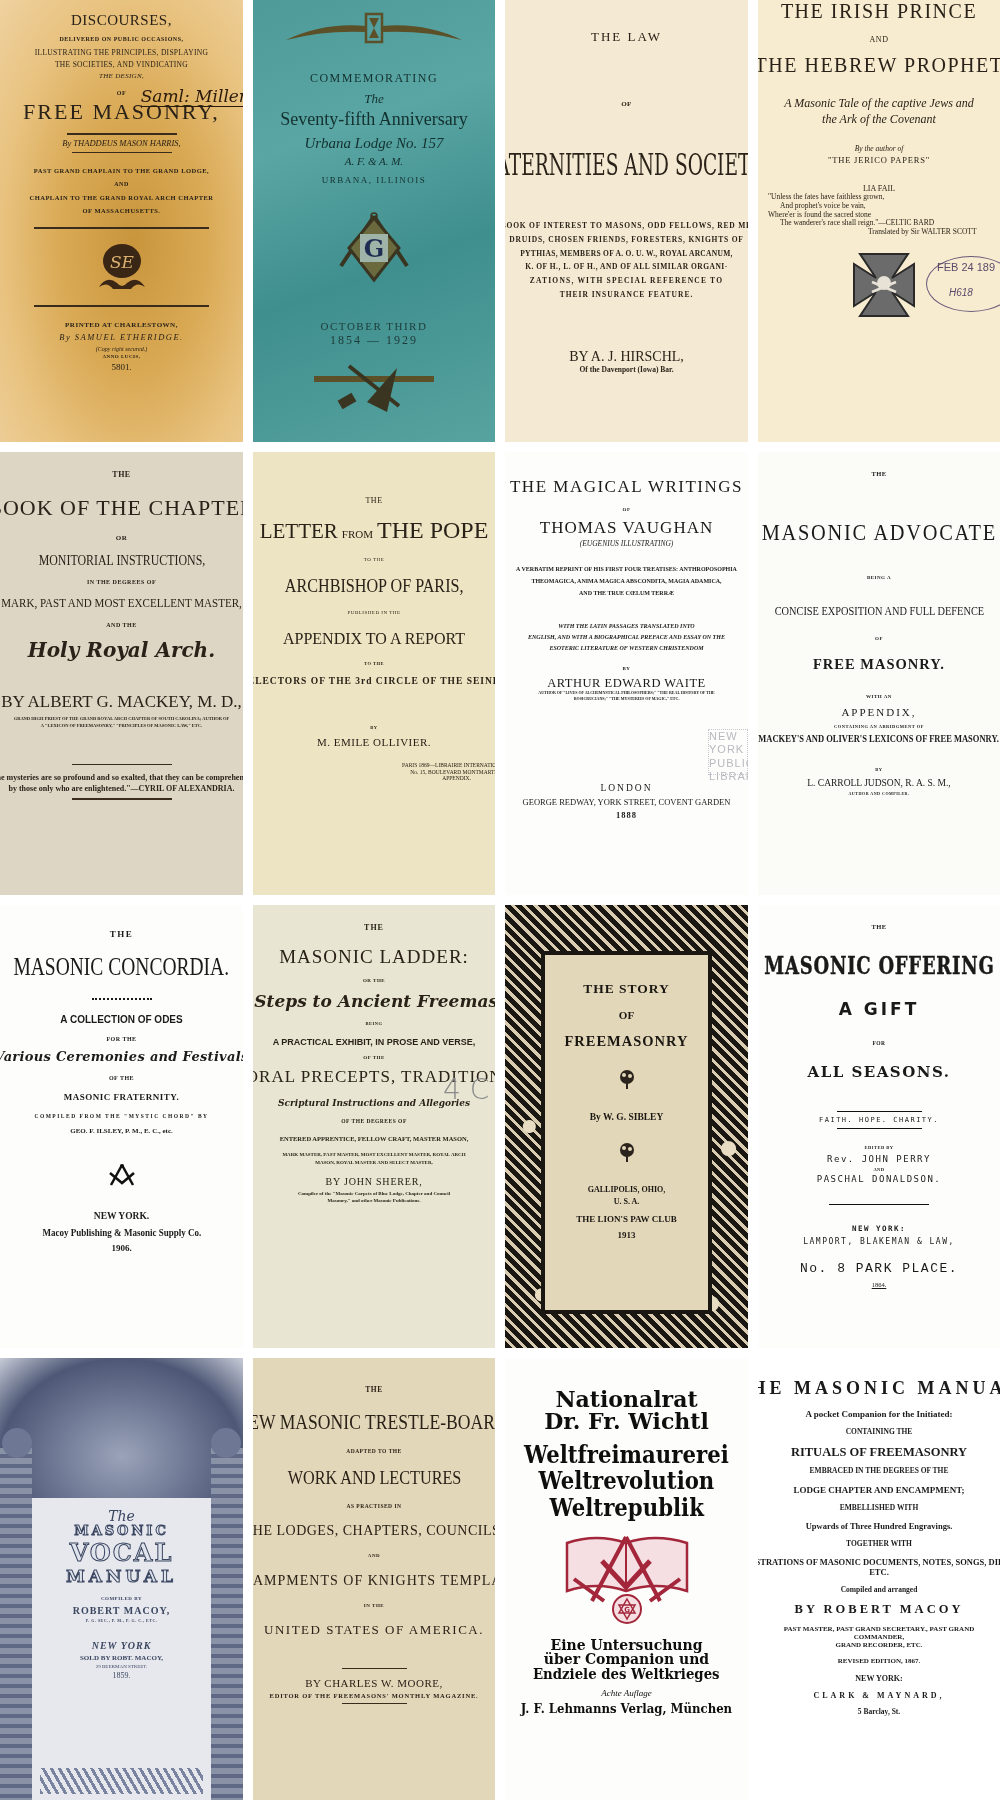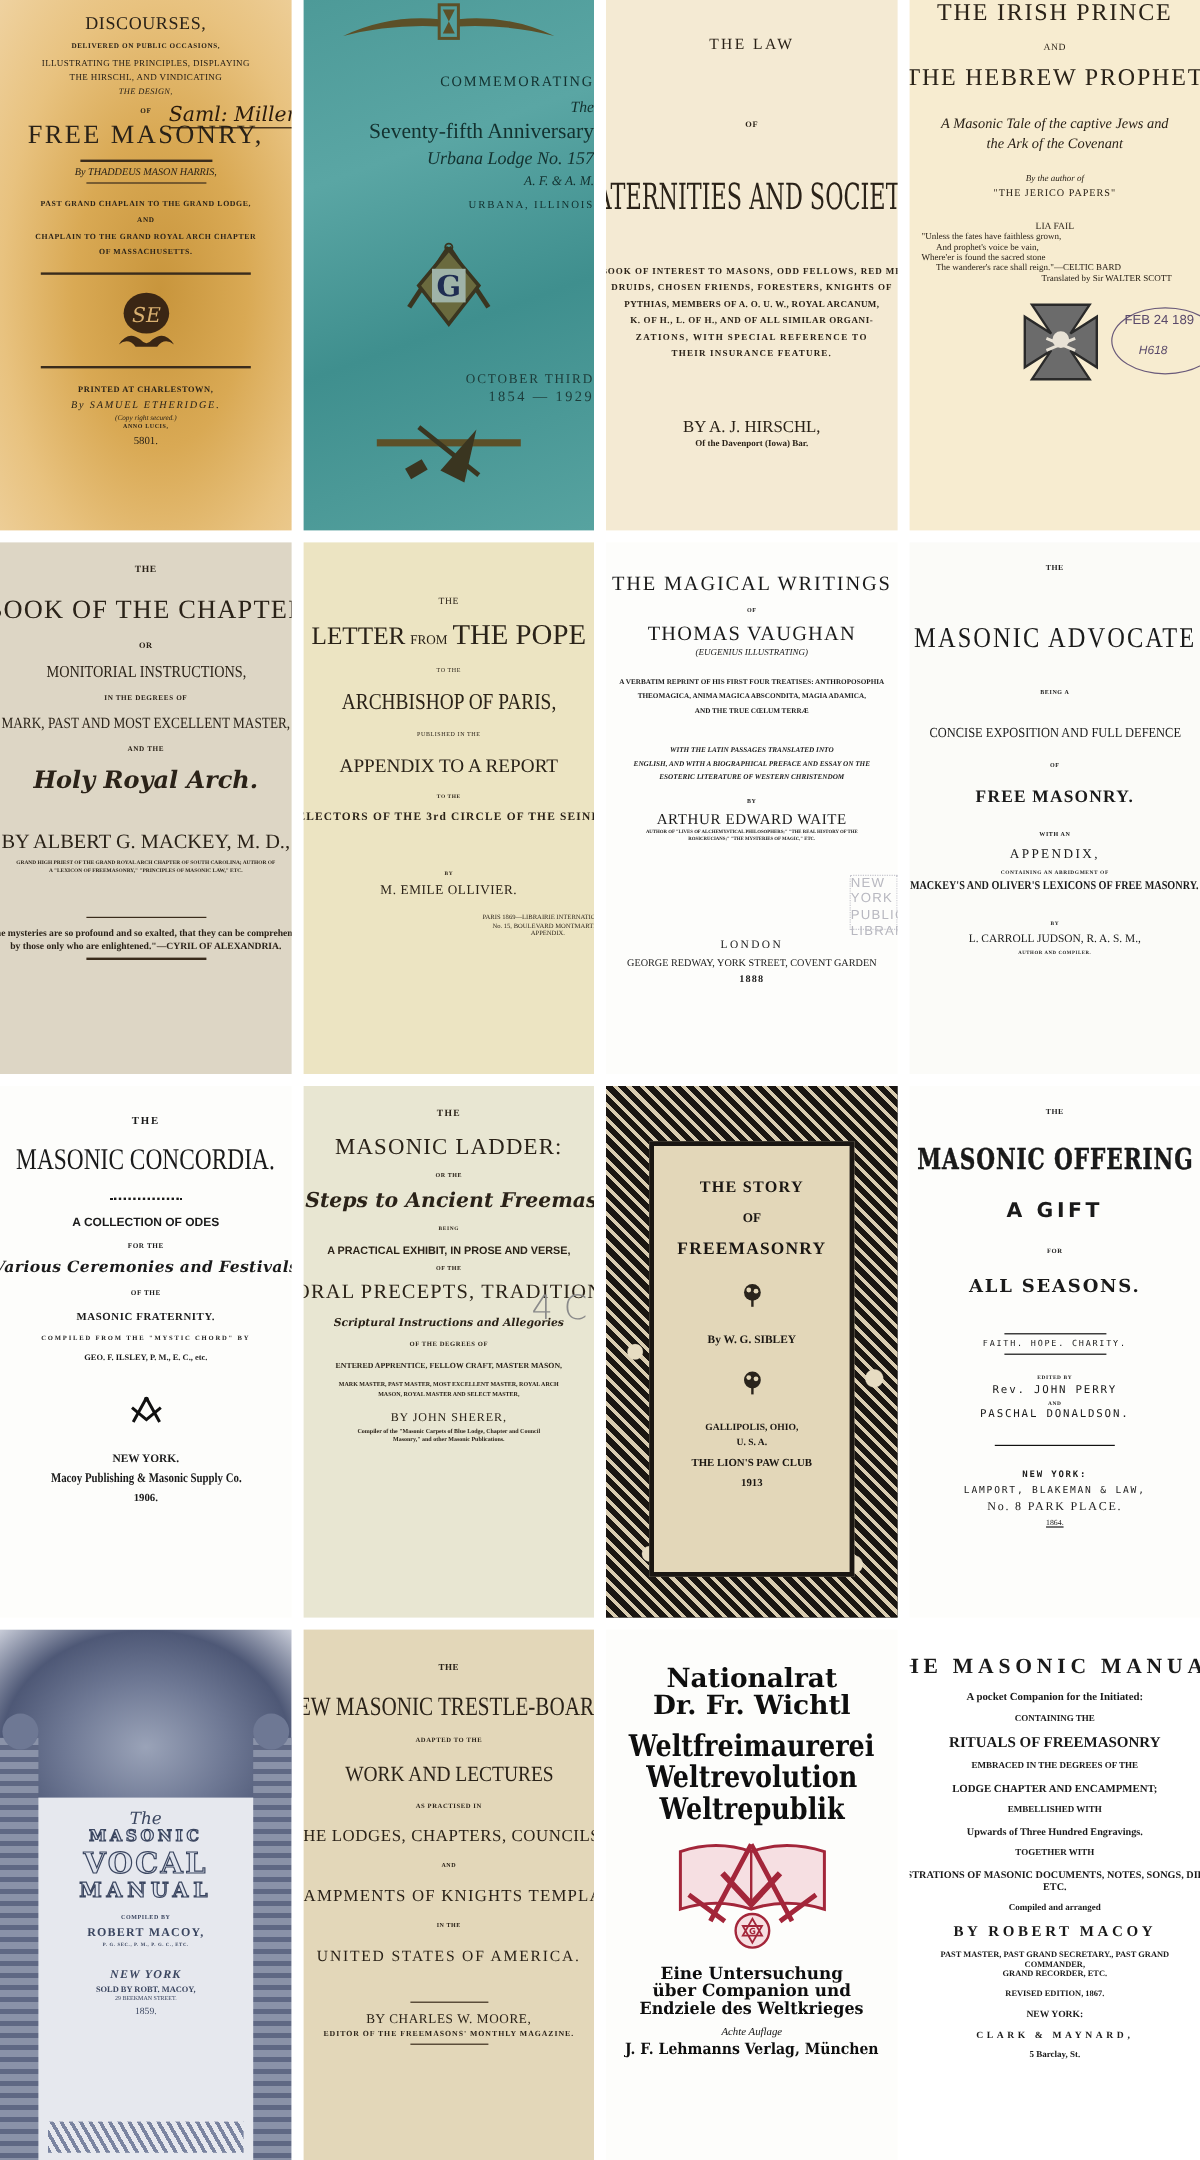--- a/index.html
+++ b/index.html
@@ -35,21 +35,21 @@
 </style>
 </head>
 <body>
 
 <div class="grid">
 
   <div class="cover c-tan" style="padding-top:12px;">
     <div class="line big" style="font-size:15px;letter-spacing:0.5px;">DISCOURSES,</div>
     <div class="line tiny" style="margin-top:7px;">DELIVERED ON PUBLIC OCCASIONS,</div>
     <div class="line small" style="margin-top:6px;font-size:7.5px;">ILLUSTRATING THE PRINCIPLES, DISPLAYING</div>
-    <div class="line small" style="margin-top:3px;font-size:7.5px;">THE HIRSCHL, AND VINDICATING</div>
+    <div class="line small" style="margin-top:3px;font-size:7.5px;">THE SOCIETIES, AND VINDICATING</div>
     <div class="line small it" style="margin-top:3px;font-size:7px;">THE DESIGN,</div>
     <div style="position:absolute;right:-4px;top:86px;font-family:'DejaVu Serif',serif;font-style:italic;font-size:17px;color:#2a1a0c;border-bottom:1px solid #2a1a0c;">Saml: Miller</div>
     <div class="line tiny" style="margin-top:10px;">OF</div>
     <div class="line huge" style="font-size:22px;letter-spacing:2px;margin-top:2px;">FREE MASONRY,</div>
     <div class="rule" style="width:110px;margin-top:8px;"></div>
     <div class="line it" style="font-size:8.5px;">By THADDEUS MASON HARRIS,</div>
     <div class="rule" style="width:100px;height:1px;"></div>
     <div class="line tiny" style="margin-top:10px;font-size:6.5px;">PAST GRAND CHAPLAIN TO THE GRAND LODGE,</div>
     <div class="line tiny" style="margin-top:6px;">AND</div>
     <div class="line tiny" style="margin-top:6px;font-size:6.5px;">CHAPLAIN TO THE GRAND ROYAL ARCH CHAPTER</div>
@@ -61,21 +61,21 @@
       <path d="M8 48 Q16 36 26 44 Q31 50 36 44 Q46 36 54 48 Q46 42 40 50 L22 50 Q16 42 8 48Z" fill="#3a2614"></path>
     </svg>
     <div class="rule" style="width:175px;margin-top:6px;"></div>
     <div class="line tiny" style="margin-top:10px;font-size:7px;">PRINTED AT CHARLESTOWN,</div>
     <div class="line it" style="margin-top:4px;font-size:8.5px;letter-spacing:1.5px;">By SAMUEL ETHERIDGE.</div>
     <div class="line it" style="margin-top:3px;font-size:6px;">(Copy right secured.)</div>
     <div class="line tiny" style="margin-top:2px;font-size:5px;">ANNO LUCIS,</div>
     <div class="line" style="margin-top:2px;font-size:9px;">5801.</div>
   </div>
 
-  <div class="cover c-teal" style="padding-top:0;align-items:flex-end;">
+  <div class="cover c-teal" style="padding-top:10px;">
     <svg class="icon" width="200" height="36" viewBox="0 0 200 36">
       <path d="M12 30 Q50 12 92 16 L92 22 Q50 20 12 30Z" fill="#5c5028"></path>
       <path d="M188 30 Q150 12 108 16 L108 22 Q150 20 188 30Z" fill="#5c5028"></path>
       <rect x="92" y="4" width="16" height="28" fill="none" stroke="#5c5028" stroke-width="2.5"></rect>
       <path d="M95 8 L105 8 L100 18 L105 28 L95 28 L100 18Z" fill="#5c5028"></path>
     </svg>
     <div class="line" style="margin-top:26px;font-size:12px;letter-spacing:1.5px;">COMMEMORATING</div>
     <div class="line it" style="margin-top:6px;font-size:13px;">The</div>
     <div class="line" style="margin-top:2px;font-size:18px;">Seventy-fifth Anniversary</div>
     <div class="line it" style="margin-top:6px;font-size:15px;">Urbana Lodge No. 157</div>
@@ -302,21 +302,21 @@
     <div class="rule" style="width:85px;height:1px;margin-top:30px;background:#111;"></div>
     <div class="line" style="font-size:7px;letter-spacing:1.5px;font-family:'DejaVu Sans Mono',monospace;">FAITH. HOPE. CHARITY.</div>
     <div class="rule" style="width:85px;height:1px;background:#111;"></div>
     <div class="line tiny" style="margin-top:12px;font-size:4.5px;">EDITED BY</div>
     <div class="line" style="margin-top:4px;font-size:9px;letter-spacing:1.5px;font-family:'DejaVu Sans Mono',monospace;">Rev. JOHN PERRY</div>
     <div class="line tiny" style="margin-top:2px;font-size:4.5px;">AND</div>
     <div class="line" style="margin-top:2px;font-size:9px;letter-spacing:1.5px;font-family:'DejaVu Sans Mono',monospace;">PASCHAL DONALDSON.</div>
     <div class="rule" style="width:100px;height:1px;margin-top:20px;background:#111;"></div>
     <div class="line b" style="margin-top:16px;font-size:7.5px;letter-spacing:1.5px;font-family:'DejaVu Sans Mono',monospace;">NEW YORK:</div>
     <div class="line" style="margin-top:3px;font-size:8px;letter-spacing:1.5px;font-family:'DejaVu Sans Mono',monospace;">LAMPORT, BLAKEMAN &amp; LAW,</div>
-    <div class="line" style="margin-top:4px;font-size:10px;letter-spacing:1.5px;font-family:Liberation Serif, serif;">No. 8 PARK PLACE.</div>
+    <div class="line" style="margin-top:16px;font-size:13px;letter-spacing:1.5px;font-family:Liberation Mono, monospace;">No. 8 PARK PLACE.</div>
     <div class="line" style="margin-top:4px;font-size:6.5px;text-decoration:underline;">1864.</div>
   </div>
 
   <div class="cover c-steel" style="padding:0;">
     <div style="position:absolute;left:0;top:0;right:0;height:140px;background:radial-gradient(ellipse at 50% 70%, #9aa3b8 0%, #6e7894 40%, #4e5876 70%, #c8ccd8 100%);"></div>
     <div style="position:absolute;left:0;top:90px;width:32px;bottom:0;background:repeating-linear-gradient(180deg,#8a92a8 0 6px,#5f6884 6px 10px);"></div>
     <div style="position:absolute;right:0;top:90px;width:32px;bottom:0;background:repeating-linear-gradient(180deg,#8a92a8 0 6px,#5f6884 6px 10px);"></div>
     <div style="position:absolute;left:2px;top:70px;width:30px;height:30px;border-radius:50%;background:#6e7894;"></div>
     <div style="position:absolute;right:2px;top:70px;width:30px;height:30px;border-radius:50%;background:#6e7894;"></div>
     <div style="position:absolute;left:34px;right:34px;top:150px;display:flex;flex-direction:column;align-items:center;">

